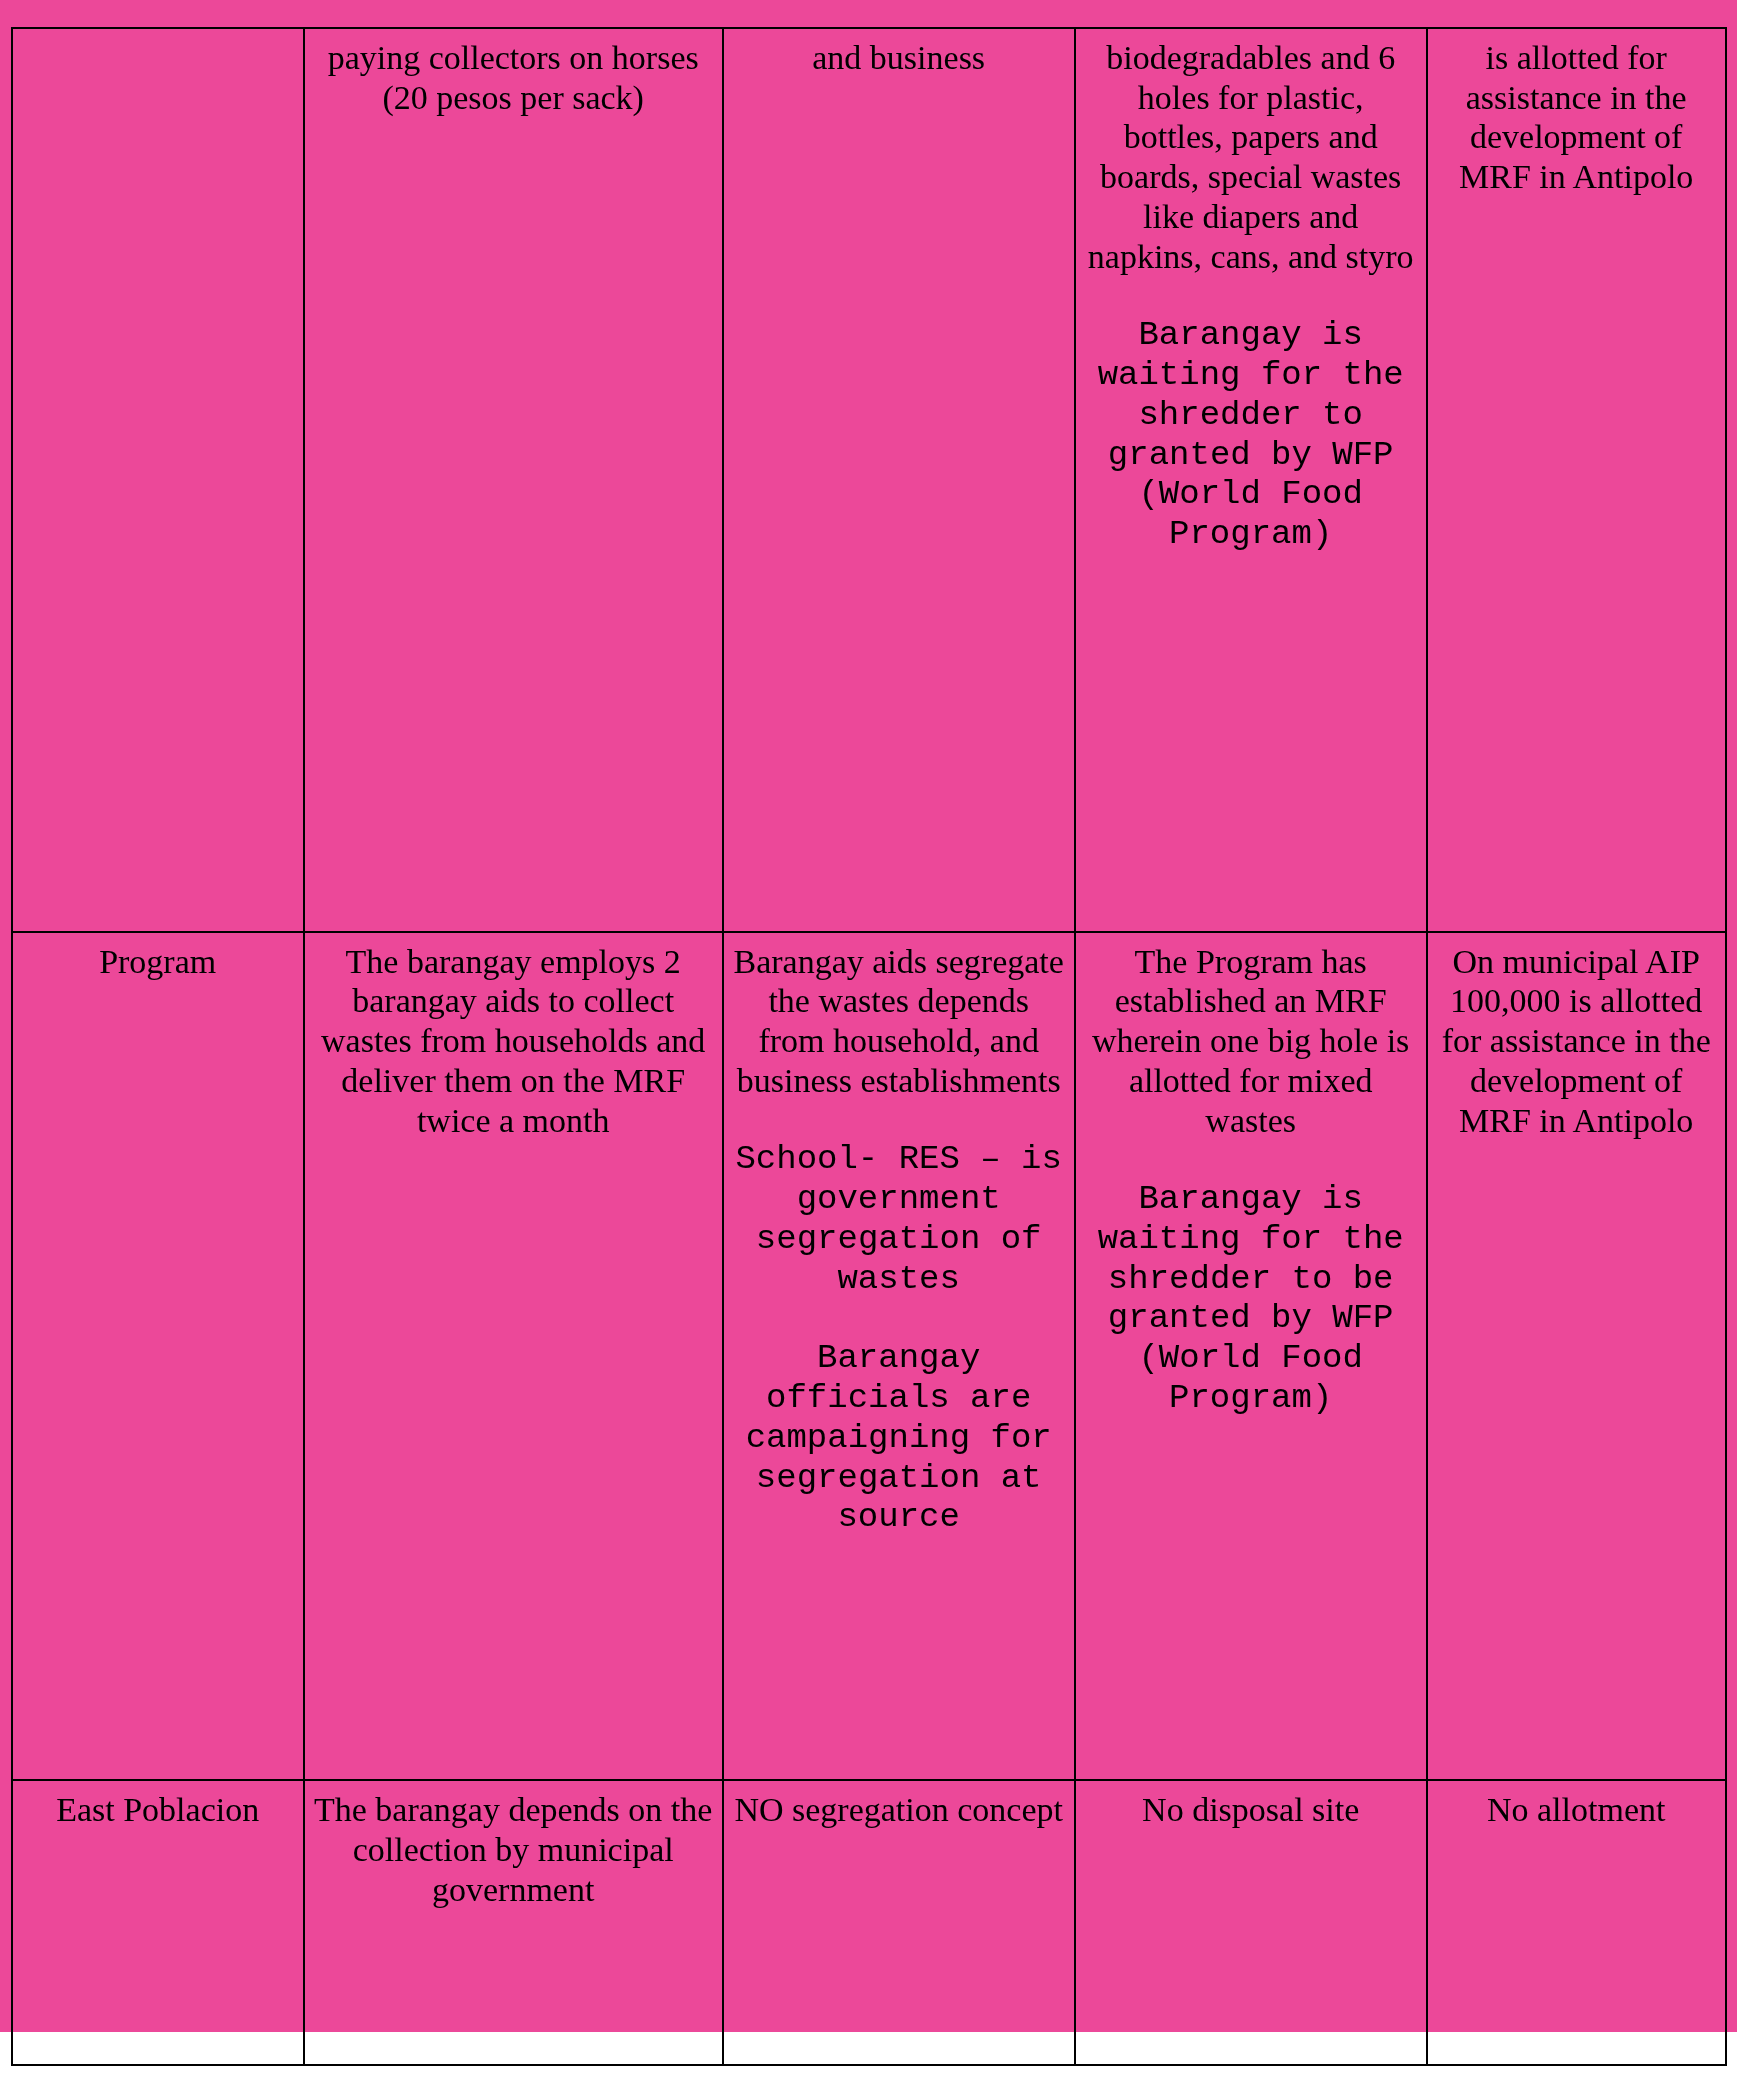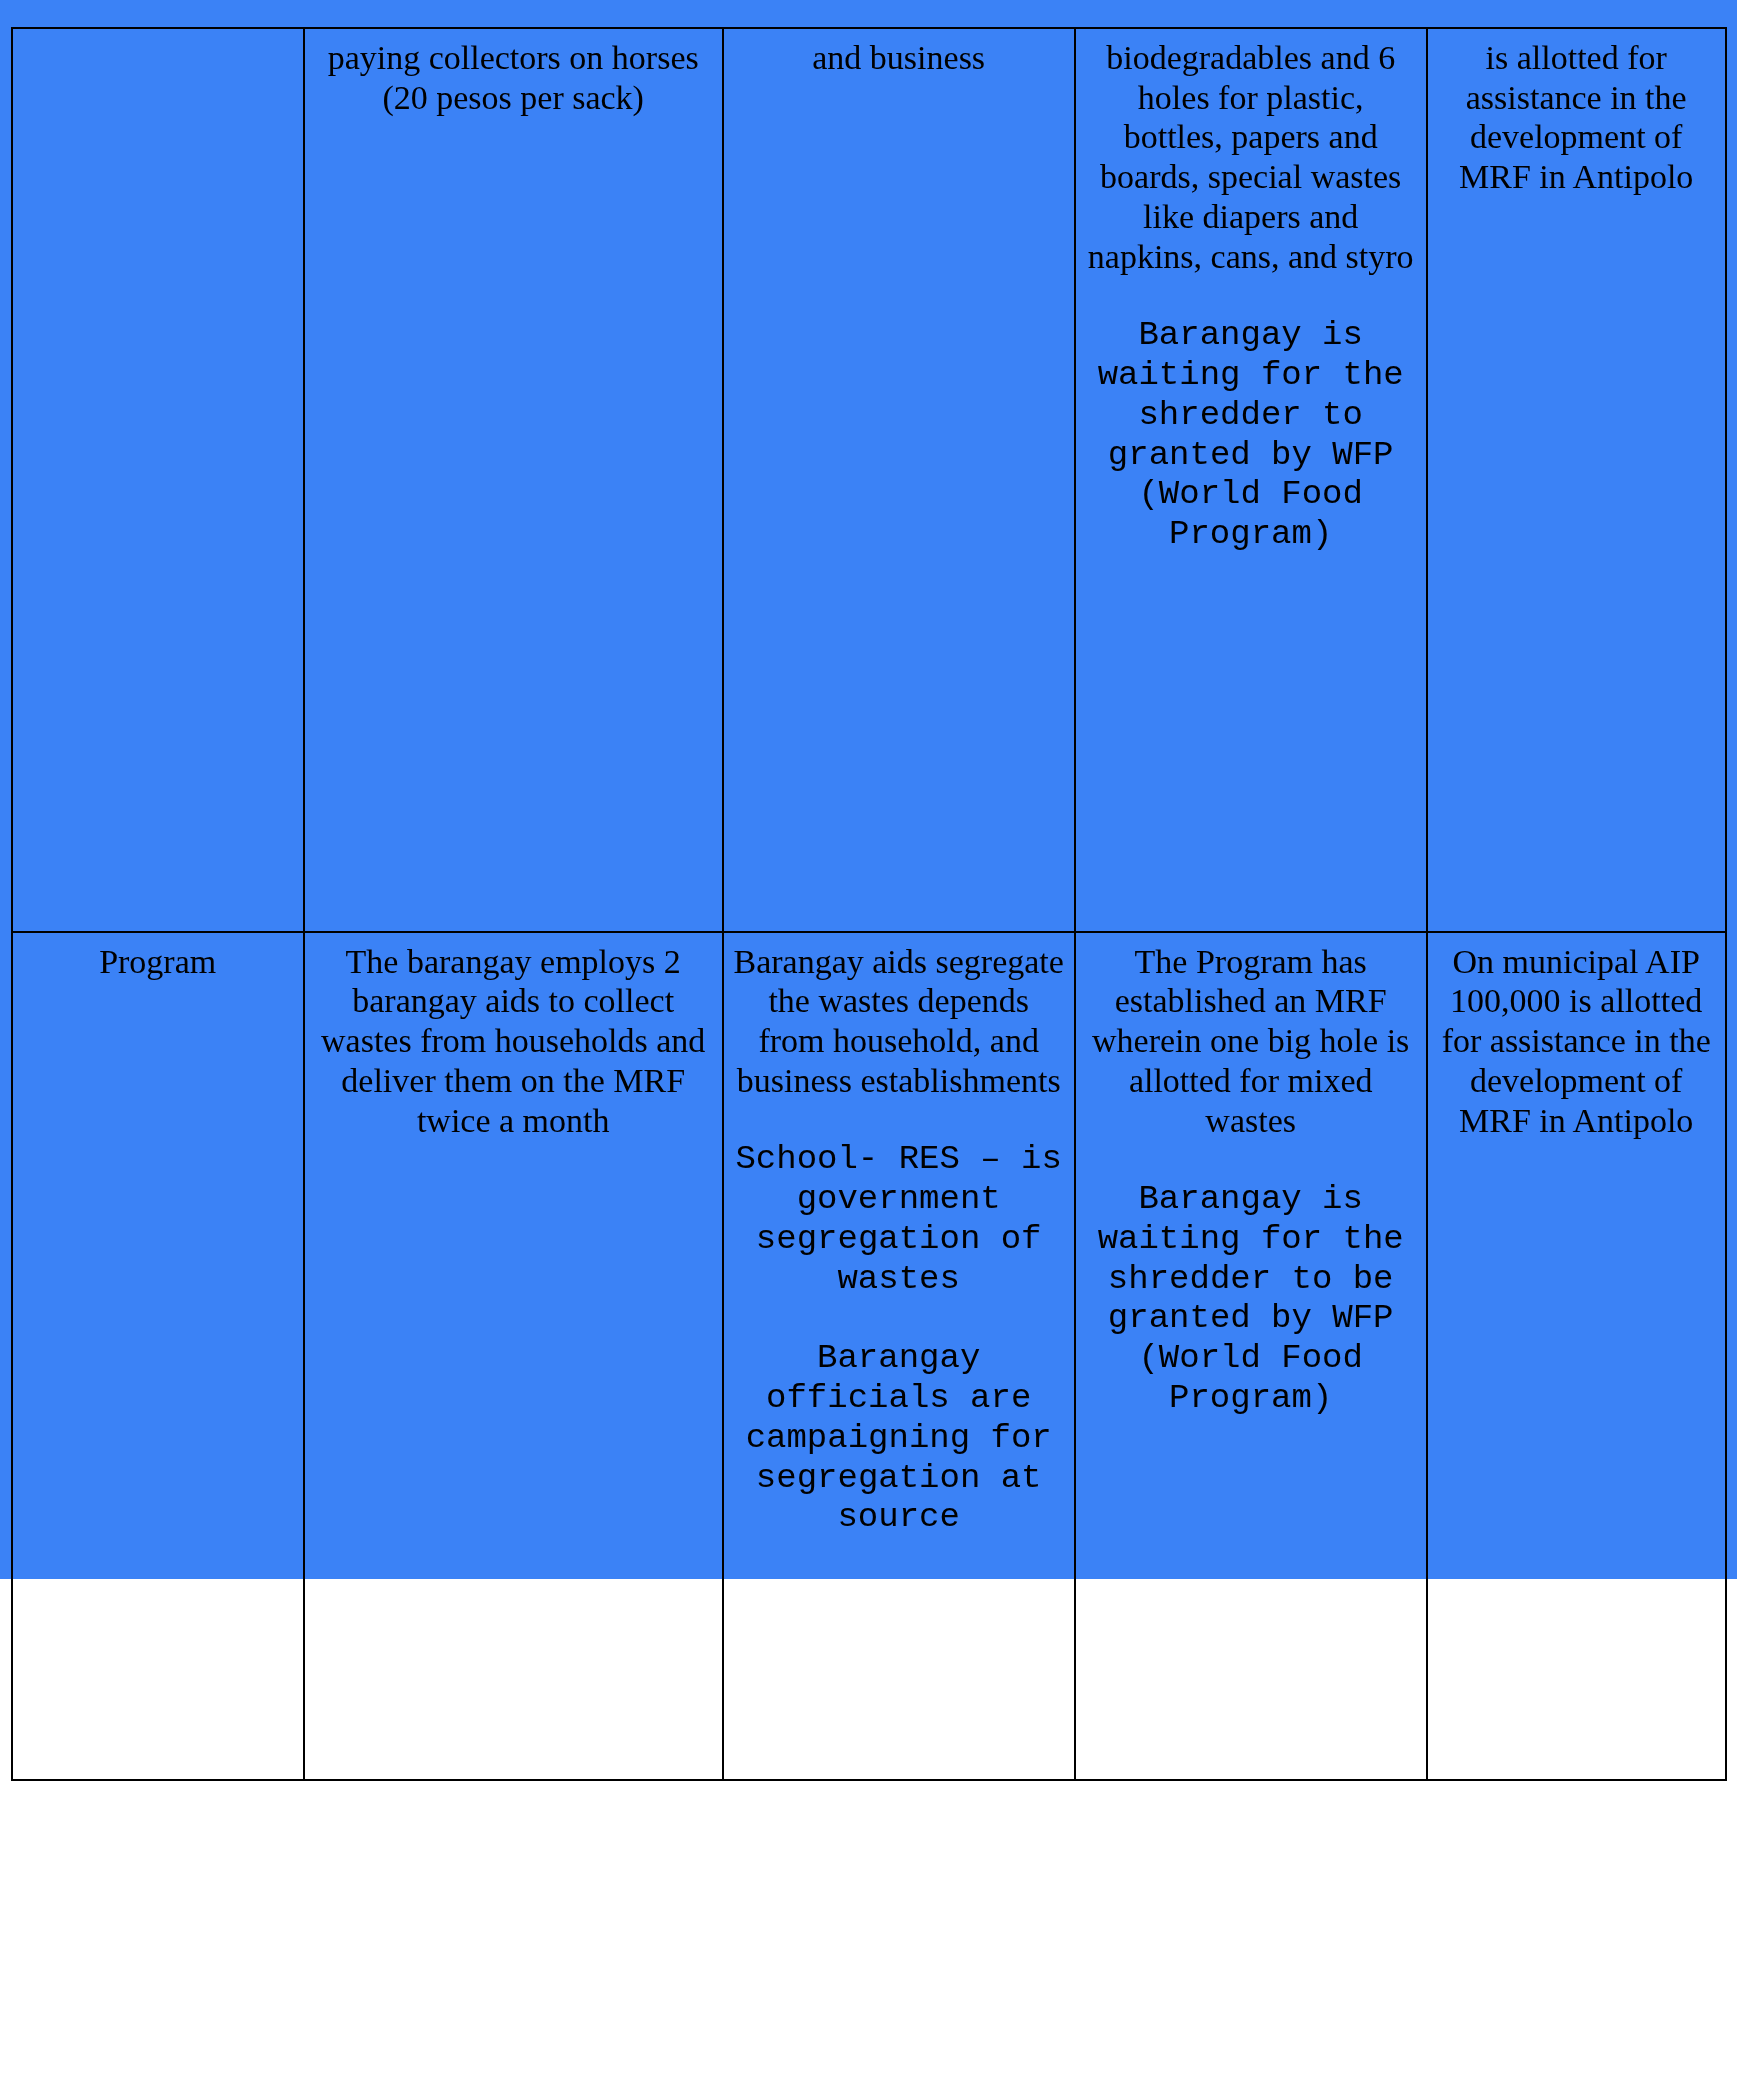--- a/index.html
+++ b/index.html
@@ -10,22 +10,22 @@
   body {
     width: 1738px;
     height: 2097px;
     font-family: "Liberation Serif", "DejaVu Serif", serif;
     color: #000000;
     overflow: hidden;
   }
   .page {
     position: relative;
     width: 1738px;
-    height: 1579px;
-    background: #3b82f6;
+    height: 2032px;
+    background: #ec4899;
   }
   table.doc-table {
     position: absolute;
     left: 10.7px;
     top: 27px;
     width: 1714px;
     border-collapse: collapse;
     table-layout: fixed;
   }
   table.doc-table td {
@@ -104,18 +104,35 @@
         </td>
         <td>
           <p class="cell-p pad-top-1">The Program has established an MRF wherein one big hole is allotted for mixed wastes</p>
           <p class="cell-p">Barangay is waiting for the shredder to be granted by WFP (World Food Program)</p>
         </td>
         <td>
           <p class="cell-p pad-top-1">On municipal AIP 100,000 is allotted for assistance in the development of MRF in Antipolo</p>
         </td>
       </tr>
 
+      <tr class="row-east">
+        <td>
+          <p class="cell-p pad-top-1">East Poblacion</p>
+        </td>
+        <td>
+          <p class="cell-p pad-top-1">The barangay depends on the collection by municipal government</p>
+        </td>
+        <td>
+          <p class="cell-p pad-top-1">NO segregation concept</p>
+        </td>
+        <td>
+          <p class="cell-p pad-top-1">No disposal site</p>
+        </td>
+        <td>
+          <p class="cell-p pad-top-1">No allotment</p>
+        </td>
+      </tr>
 
     </tbody>
   </table>
 
 </div>
 
 
 </body></html>

